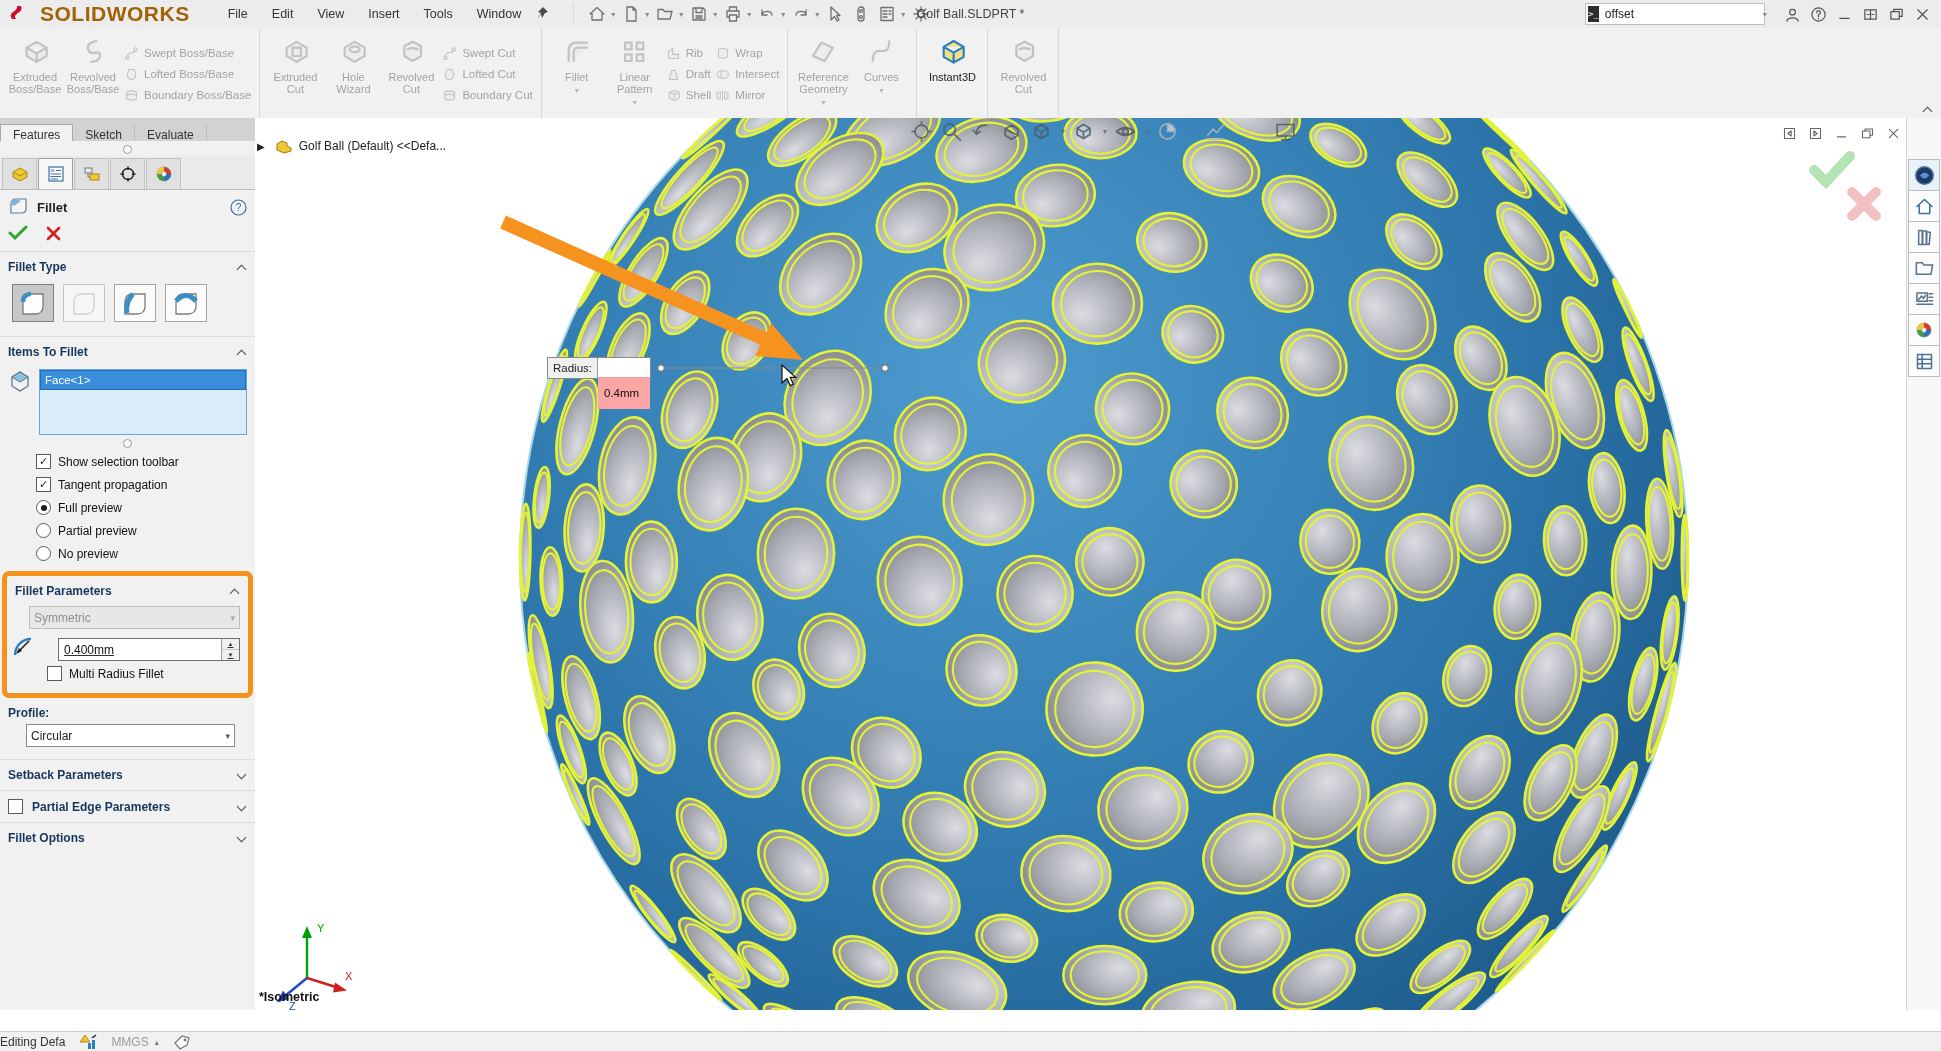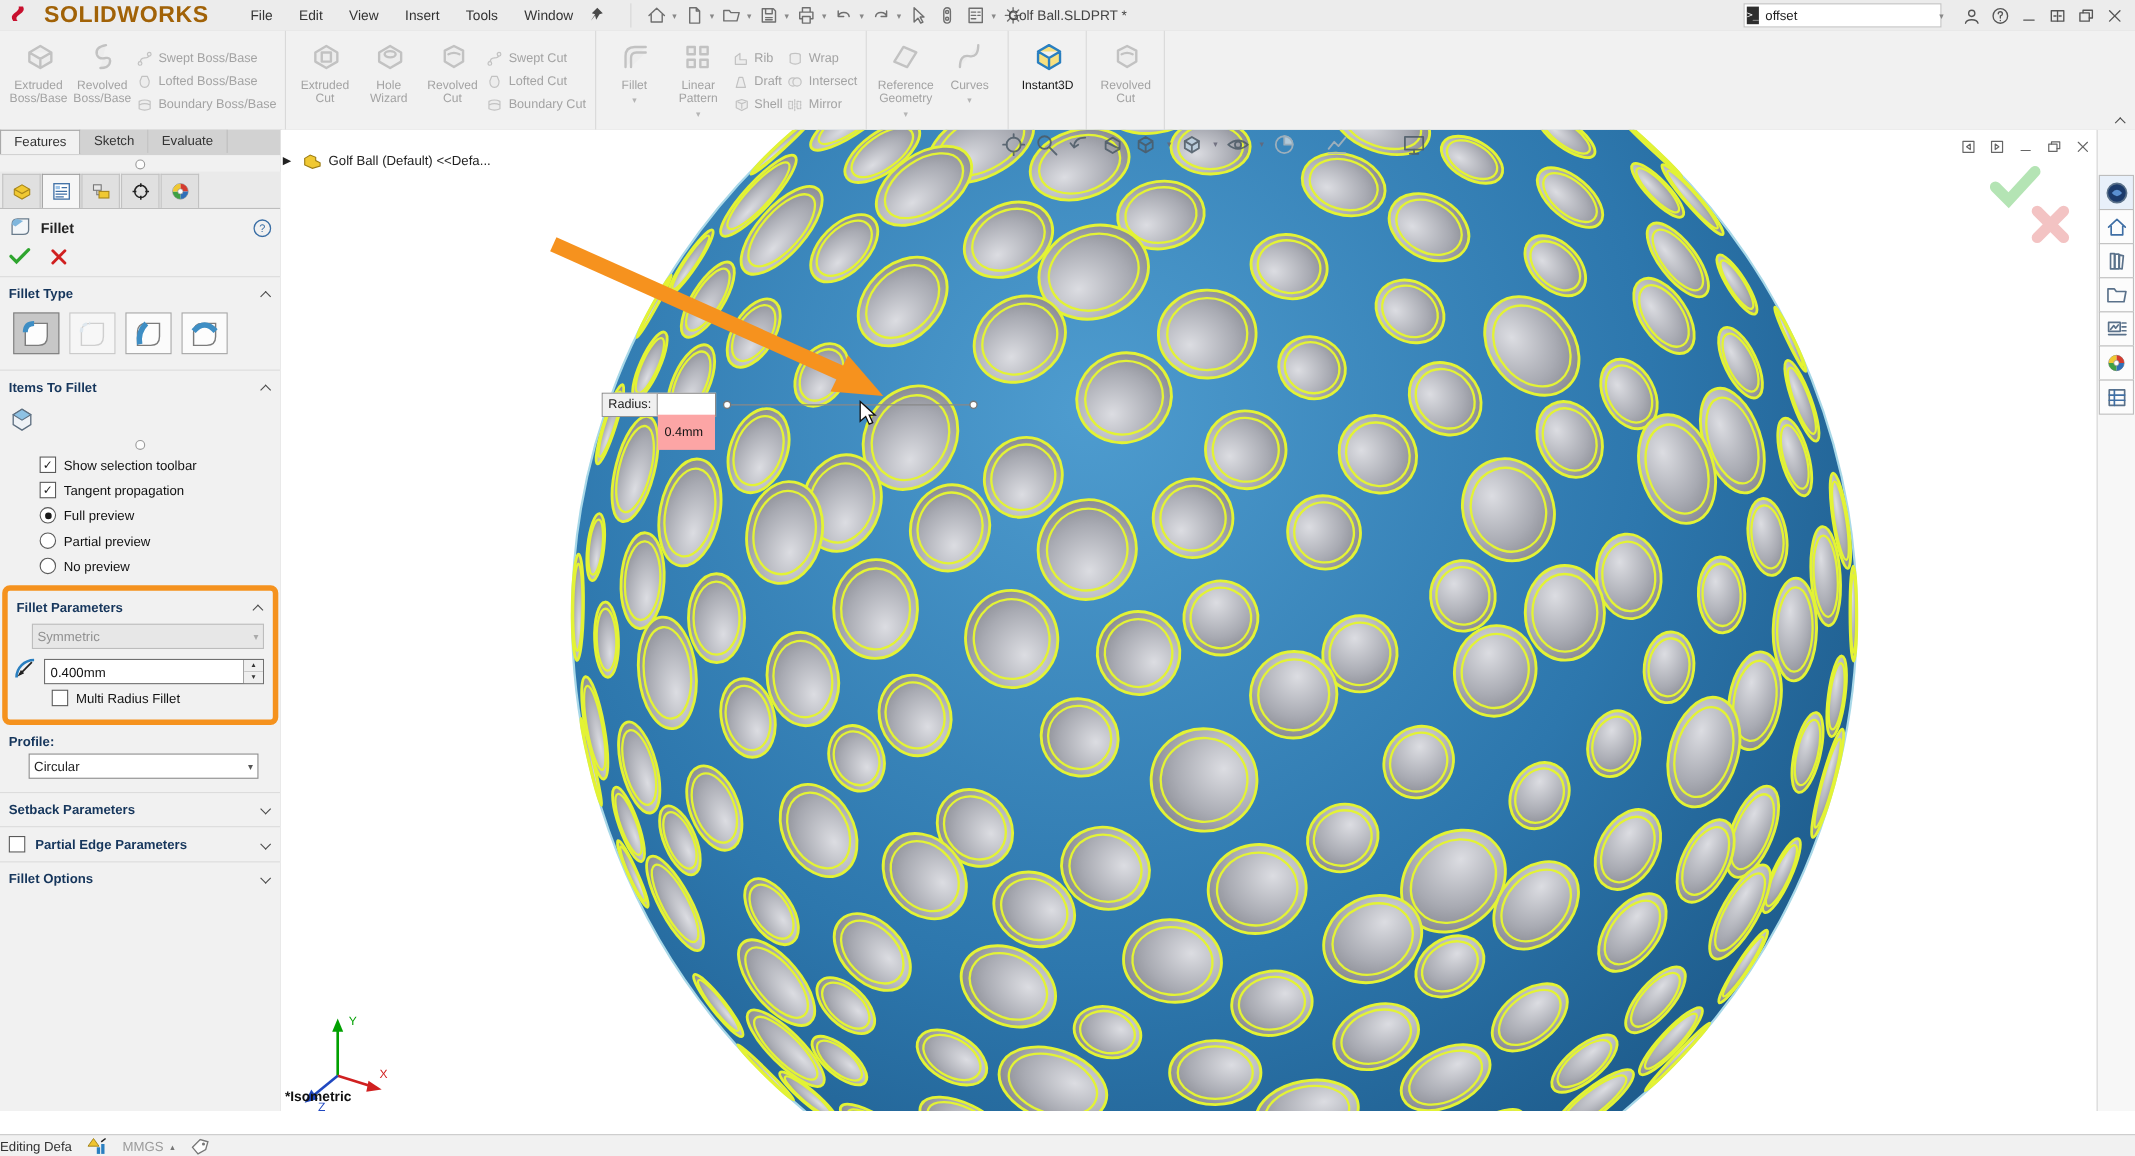--- a/index.html
+++ b/index.html
@@ -34,21 +34,21 @@
         width:58px;padding-top:4px;color:#a3a3a3;font-size:11px;line-height:12px;text-align:center;}
   .rbig .lbl{margin-top:3px;}
   .rbig.enabled{color:#1b1b1b;}
   .rstack{display:flex;flex-direction:column;justify-content:center;margin:0 2px;}
   .rsmall{display:flex;align-items:center;height:21px;color:#a3a3a3;font-size:11.5px;white-space:nowrap;}
   .rsmall .ic{margin-right:5px;display:flex;}
   .rcaret{font-size:8px;color:#b5b5b5;margin-top:2px;}
   #ribbon-collapse{position:absolute;right:8px;bottom:4px;}
   
   #cmrow{position:absolute;left:0;top:118px;width:255px;height:34px;background:#d2d2d2;
-         display:flex;align-items:flex-start;border-right:1px solid #b5b5b5;}
+         display:flex;align-items:center;border-right:1px solid #b5b5b5;}
   .cmtab{padding:3px 12px 4px 12px;font-size:12px;color:#333;background:#d2d2d2;
          border-right:1px solid #bdbdbd;cursor:default;}
   .cmtab.active{background:#f1f1f1;border:1px solid #a9a9a9;border-bottom:none;}
   
   #pmpanel{position:absolute;left:0;top:141px;width:255px;height:869px;background:#f1f1f1;
            border-right:1px solid #b5b5b5;overflow:hidden;}
   .splitter-dot{width:7px;height:7px;border:1px solid #9a9a9a;border-radius:50%;background:#fdfdfd;margin:4px auto 2px auto;}
   #pmtabs{display:flex;border-bottom:1px solid #bdbdbd;padding:2px 0 0 2px;background:#eaeaea;}
   .pmtab{width:33px;height:30px;display:flex;align-items:center;justify-content:center;
          border:1px solid #c2c2c2;border-bottom:none;background:#e0e0e0;margin-right:1px;}
@@ -80,21 +80,21 @@
   .radio .dot{width:6px;height:6px;border-radius:50%;background:#1a1a1a;}
   #fp-box{position:relative;border:5px solid #f5921e;border-radius:7px;margin:6px 2px 0 2px;padding-bottom:8px;}
   #fp-box .sec-hdr{border-top:none;margin-top:0;}
   .dd{height:21px;border:1px solid #8a8a8a;background:#fff;display:flex;align-items:center;
       font-size:12px;color:#222;padding:0 4px;}
   .dd .flex{flex:1;}
   .dd .arr{font-size:9px;color:#555;}
   .dd.disabled{background:#e7e7e7;color:#909090;border-color:#bdbdbd;}
   .dd.disabled .arr{color:#aaa;}
   #radius-row{display:flex;align-items:center;margin:8px 8px 0 6px;}
-  #radius-field{flex:1;height:21px;border:1px solid #6f6f6f;background:#fff;display:flex;align-items:center;margin-left:5px;}
+  #radius-field{flex:1;height:21px;border:1px solid #6f6f6f;background:#fff;display:flex;align-items:center;margin-left:23px;text-decoration:underline;}
   #radius-field .val{flex:1;padding-left:5px;font-size:12px;color:#111;}
   #spinner{width:17px;border-left:1px solid #9a9a9a;display:flex;flex-direction:column;height:100%;}
   #spinner span{flex:1;display:flex;align-items:center;justify-content:center;font-size:6px;color:#333;border-bottom:1px solid #c9c9c9;background:#efefef;}
   #spinner span:last-child{border-bottom:none;}
   .plain-label{padding:8px 8px 2px 8px;font-weight:bold;color:#16365c;font-size:12px;}
   
   #viewport{position:absolute;left:255px;top:118px;width:1686px;height:892px;background:#ffffff;overflow:hidden;}
   #ballwrap{position:absolute;left:0;top:0;}
   #flyout-tree{position:absolute;left:2px;top:20px;display:flex;align-items:center;font-size:12px;color:#222;}
   #flyout-tree .exp{color:#222;font-size:10px;margin-right:10px;}
@@ -606,20 +606,23 @@
       <span class="flex">Items To Fillet</span>
       <span class="chev up"></span>
     </div>
     <div id="items-row">
       <span>
         <svg width="24" height="24" viewBox="0 0 24 24">
             <path d="M4 8 L12 3 L20 8 L20 17 L12 22 L4 17 Z" fill="#eef2f6" stroke="#5d6f80" stroke-width="1.2"></path>
             <path d="M4 8 L12 3 L20 8 L12 13 Z" fill="#8ec2e4" stroke="#5d6f80" stroke-width="1"></path>
           </svg>
       </span>
+      <div id="sel-box">
+          <div class="sel-item">Face&lt;1&gt;</div>
+        </div>
     </div>
     <div class="splitter-dot"></div>
     <div id="pm-options">
         <div class="opt-row">
           <span class="chk">✓</span>
           <span>Show selection toolbar</span>
         </div>
         <div class="opt-row">
           <span class="chk">✓</span>
           <span>Tangent propagation</span>

